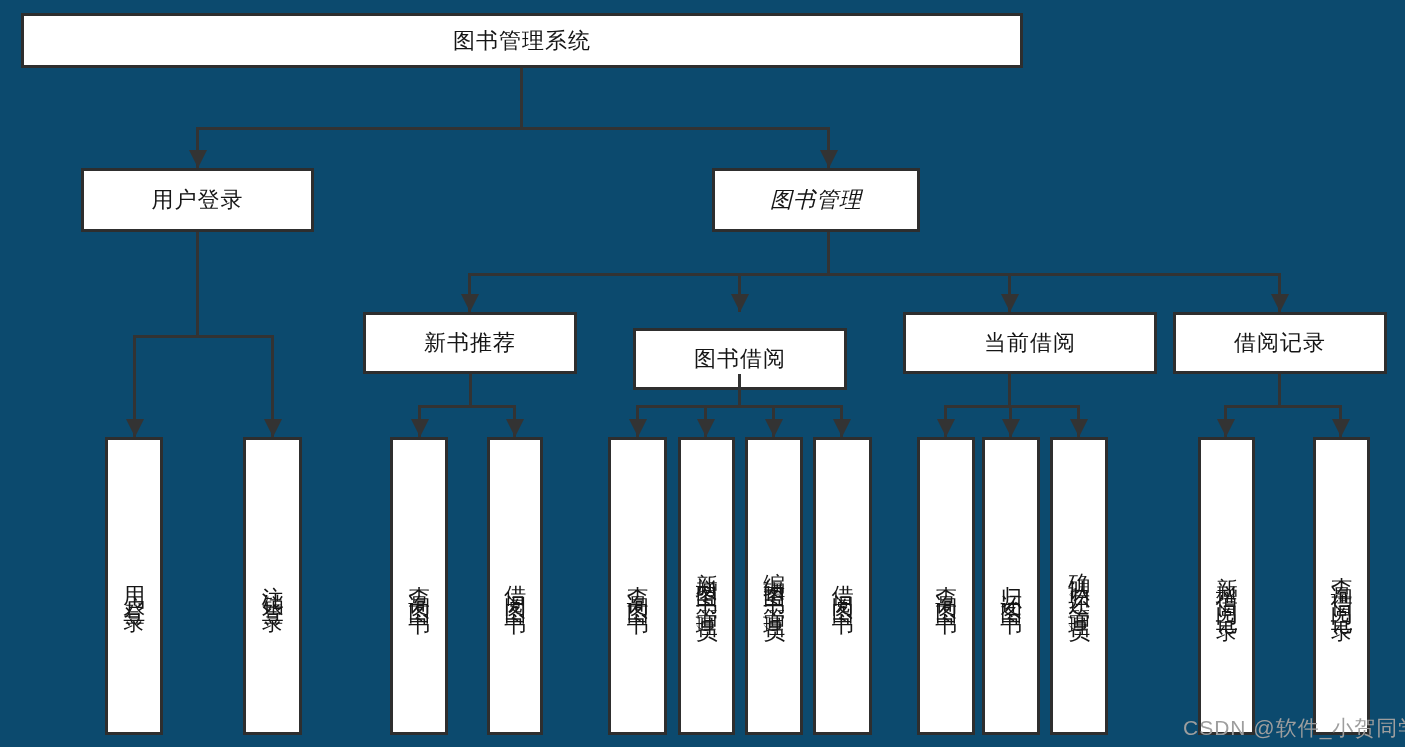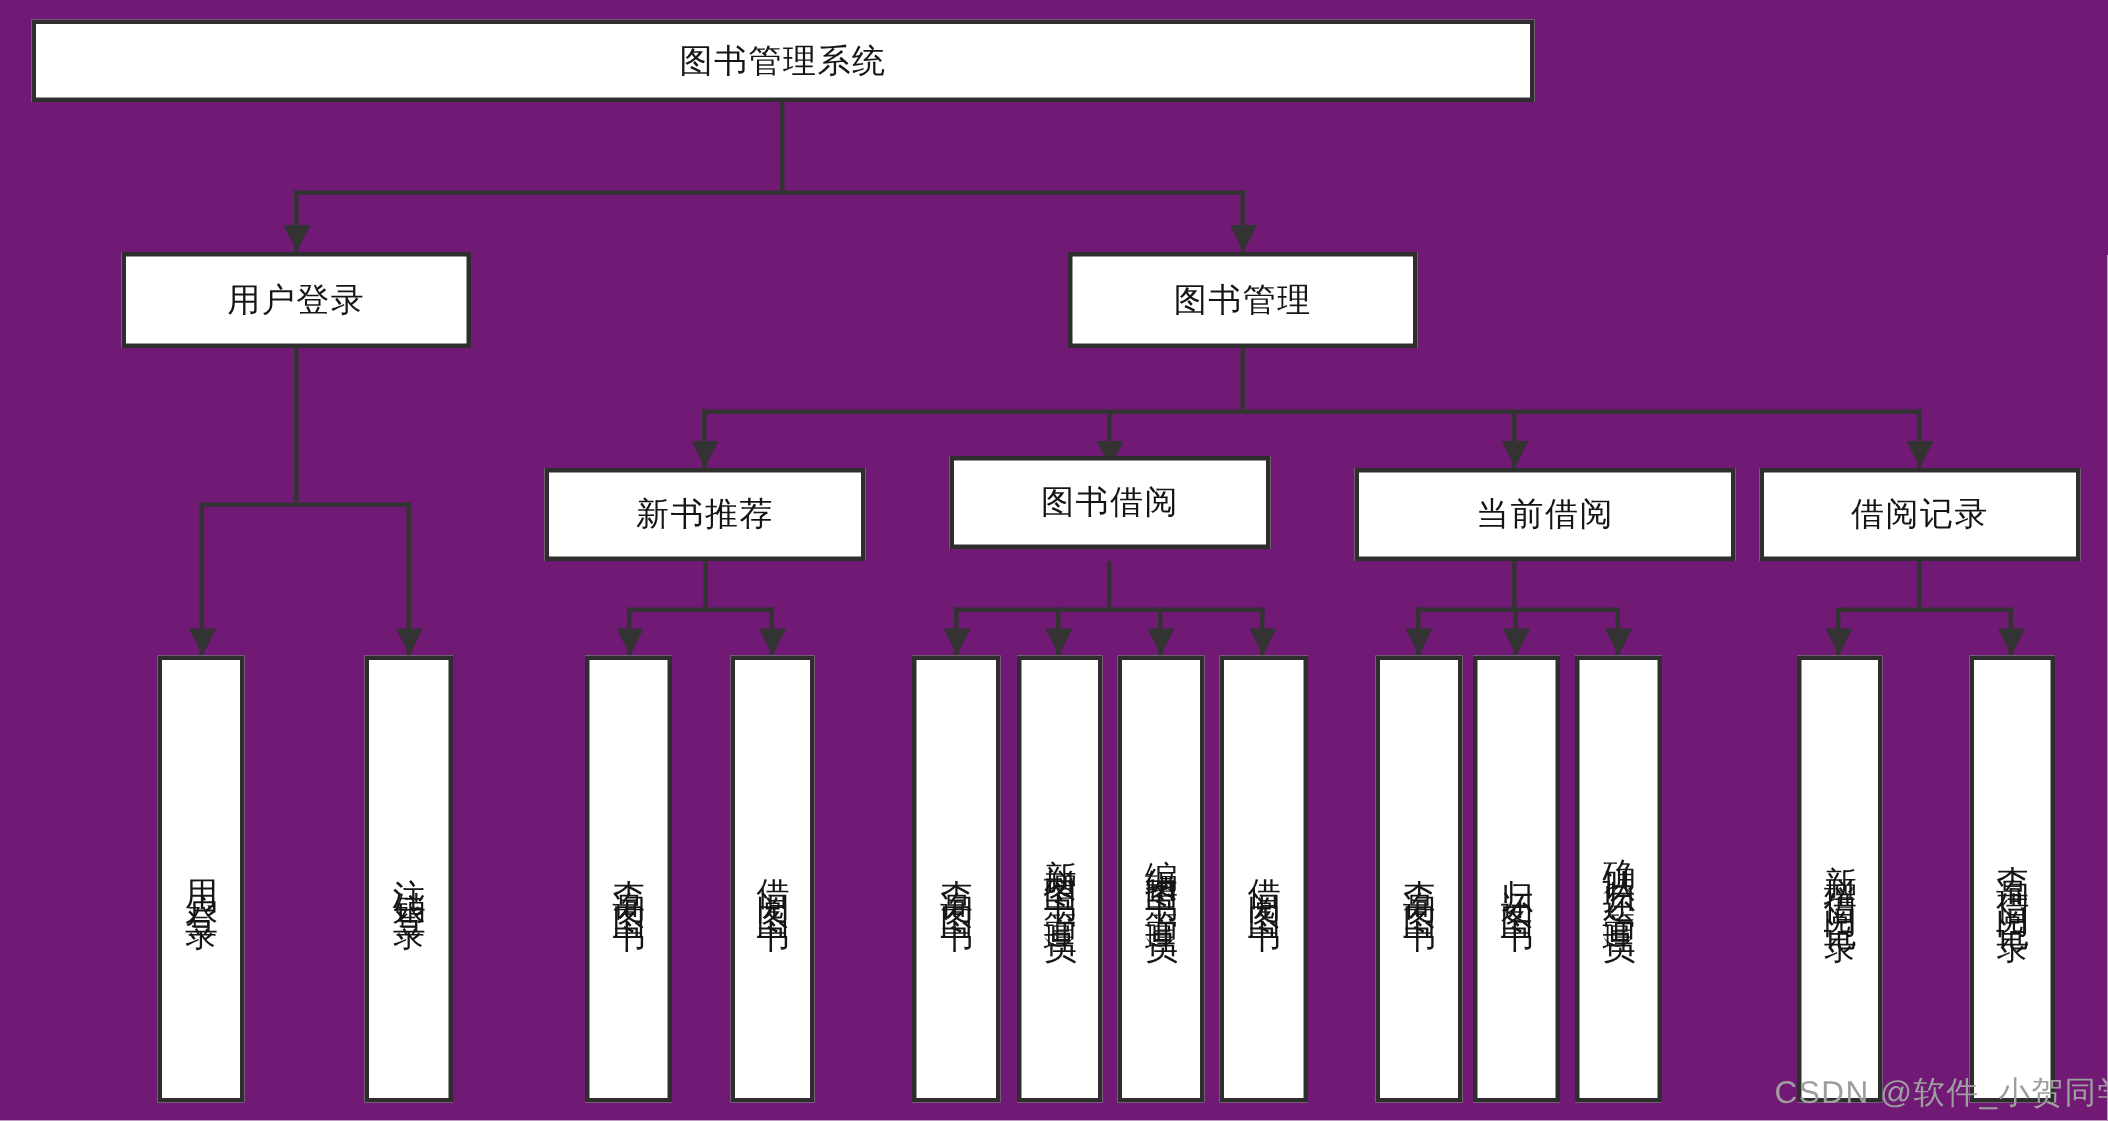--- a/index.html
+++ b/index.html
@@ -1,17 +1,17 @@
 <!DOCTYPE html>
 <html><head>
 <meta charset="utf-8">
 <style>
   html,body { margin:0; padding:0; background:#ffffff; }
   #stage {
-    position:relative; width:1405px; height:747px; background:#701a75;
+    position:relative; width:1405px; height:747px; background:#0c4a6e;
     font-family:"Liberation Sans", sans-serif; overflow:hidden;
   }
   .box {
     position:absolute; background:#ffffff; border:3px solid #2e2e2e;
     box-sizing:border-box; display:flex; align-items:center; justify-content:center;
     color:#151515;
   }
   .box.h { font-size:22px; letter-spacing:1px; }
   .vtxt {
     writing-mode:vertical-rl; text-orientation:mixed;
@@ -38,36 +38,36 @@
 <div id="stage">
 
   <div class="box h" style="left:21px; top:13px; width:1002px; height:55px;">图书管理系统</div>
 
   <div class="vl" style="left:520px; top:68px; height:59px;"></div>
   <div class="hl" style="left:196px; top:127px; width:634px;"></div>
   <div class="ar" style="left:196px; top:127px; height:41px;"></div>
   <div class="ar" style="left:827px; top:127px; height:41px;"></div>
 
   <div class="box h" style="left:81px; top:168px; width:233px; height:64px;">用户登录</div>
-  <div class="box h" style="left:712px; top:168px; width:233px; height:64px;">图书管理</div>
+  <div class="box h" style="left:712px; top:168px; width:208px; height:64px;font-style:italic;">图书管理</div>
 
   <div class="vl" style="left:196px; top:232px; height:103px;"></div>
   <div class="hl" style="left:133px; top:335px; width:141px;"></div>
   <div class="ar" style="left:133px; top:335px; height:102px;"></div>
   <div class="ar" style="left:271px; top:335px; height:102px;"></div>
 
   <div class="vl" style="left:827px; top:232px; height:41px;"></div>
   <div class="hl" style="left:469px; top:273px; width:812px;"></div>
   <div class="ar" style="left:468px; top:273px; height:39px;"></div>
   <div class="ar" style="left:738px; top:273px; height:39px;"></div>
   <div class="ar" style="left:1008px; top:273px; height:39px;"></div>
   <div class="ar" style="left:1278px; top:273px; height:39px;"></div>
 
   <div class="box h" style="left:363px; top:312px; width:214px; height:62px;">新书推荐</div>
-  <div class="box h" style="left:633px; top:304px; width:214px; height:62px;">图书借阅</div>
+  <div class="box h" style="left:633px; top:328px; width:214px; height:62px;">图书借阅</div>
   <div class="box h" style="left:903px; top:312px; width:254px; height:62px;">当前借阅</div>
   <div class="box h" style="left:1173px; top:312px; width:214px; height:62px;">借阅记录</div>
 
   <div class="vl" style="left:469px; top:374px; height:31px;"></div>
   <div class="hl" style="left:418px; top:405px; width:98px;"></div>
   <div class="ar" style="left:418px; top:405px; height:32px;"></div>
   <div class="ar" style="left:513px; top:405px; height:32px;"></div>
 
   <div class="vl" style="left:738px; top:374px; height:31px;"></div>
   <div class="hl" style="left:636px; top:405px; width:207px;"></div>

